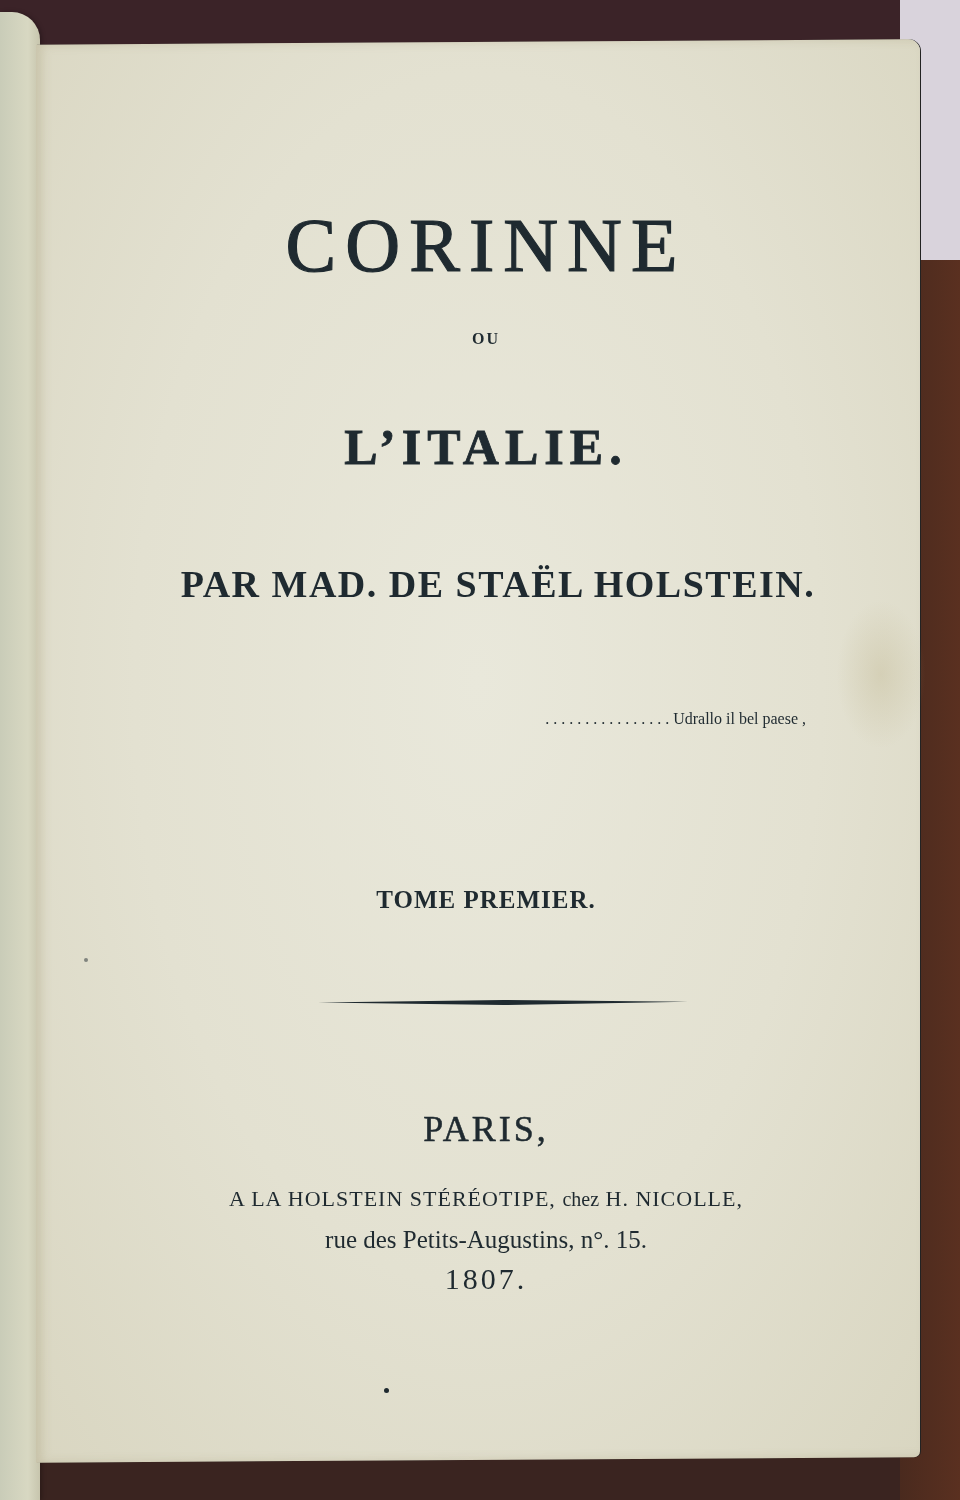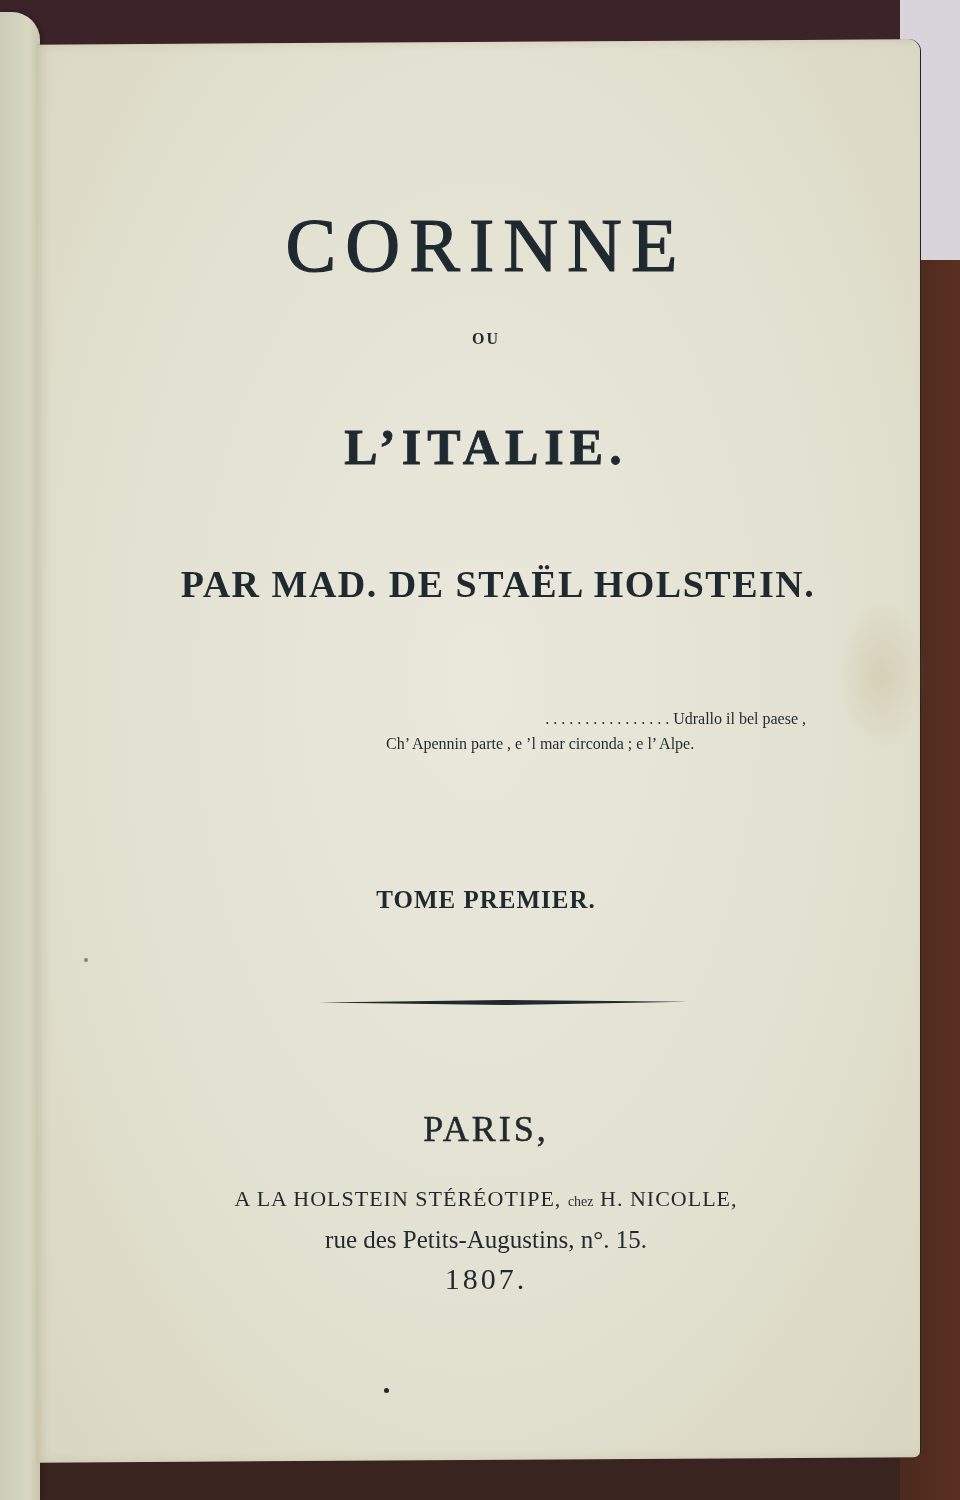--- a/index.html
+++ b/index.html
@@ -39,42 +39,41 @@
     .epigraph .l2 { text-align: left; padding-left: 6px; }
     .epigraph .attr { text-align: right; padding-right: 86px; font-size: 12px; font-weight: bold; letter-spacing: 1.5px; }
     .tome { top: 880px; font-size: 25px; font-weight: bold; letter-spacing: 1px; }
     .rule {
       position: absolute; left: 318px; top: 1000px; width: 370px; height: 5px;
       background: linear-gradient(90deg, #1f2a30, #1f2a30);
       clip-path: polygon(0% 50%, 50% 0%, 100% 35%, 50% 100%);
     }
     .city { top: 1102px; font-size: 36px; letter-spacing: 3px; -webkit-text-stroke: 0.5px #1f2a30; }
     .publisher { top: 1180px; font-size: 22px; letter-spacing: 1px; }
-    .publisher .small { font-size: 14px; letter-spacing: 0; }
+    .publisher .small { font-size: 20px; letter-spacing: 0; }
     .address { top: 1220px; font-size: 25px; }
     .year { top: 1256px; font-size: 30px; letter-spacing: 3px; }
     .speck { position: absolute; width: 5px; height: 5px; border-radius: 50%; background: #1f2a30; }
   </style>
 </head>
 <body>
 
 <div class="bg-top"></div>
 <div class="bg-right"></div>
 <div class="bg-right-top"></div>
 <div class="left-page"></div>
 <div class="page"></div>
 
 <h1 class="ink title">CORINNE</h1>
 <div class="ink ou">OU</div>
 <h2 class="ink subtitle">L’ITALIE.</h2>
 <div class="ink author">PAR MAD. DE STAËL HOLSTEIN.</div>
 
 <div class="epigraph">
   <div class="l1">. . . . . . . . . . . . . . . . Udrallo il bel paese ,</div>
-  <div class="l2">Ch’ Apennin parte , e ’l mar circonda ; e l’ Alpe.</div>
 </div>
 
 <div class="ink tome">TOME PREMIER.</div>
 <div class="rule"></div>
 
 <div class="ink city">PARIS,</div>
 <div class="ink publisher">
   <span>A LA HOLSTEIN STÉRÉOTIPE,</span>
   <span class="small">chez</span>
   <span>H. NICOLLE,</span>

